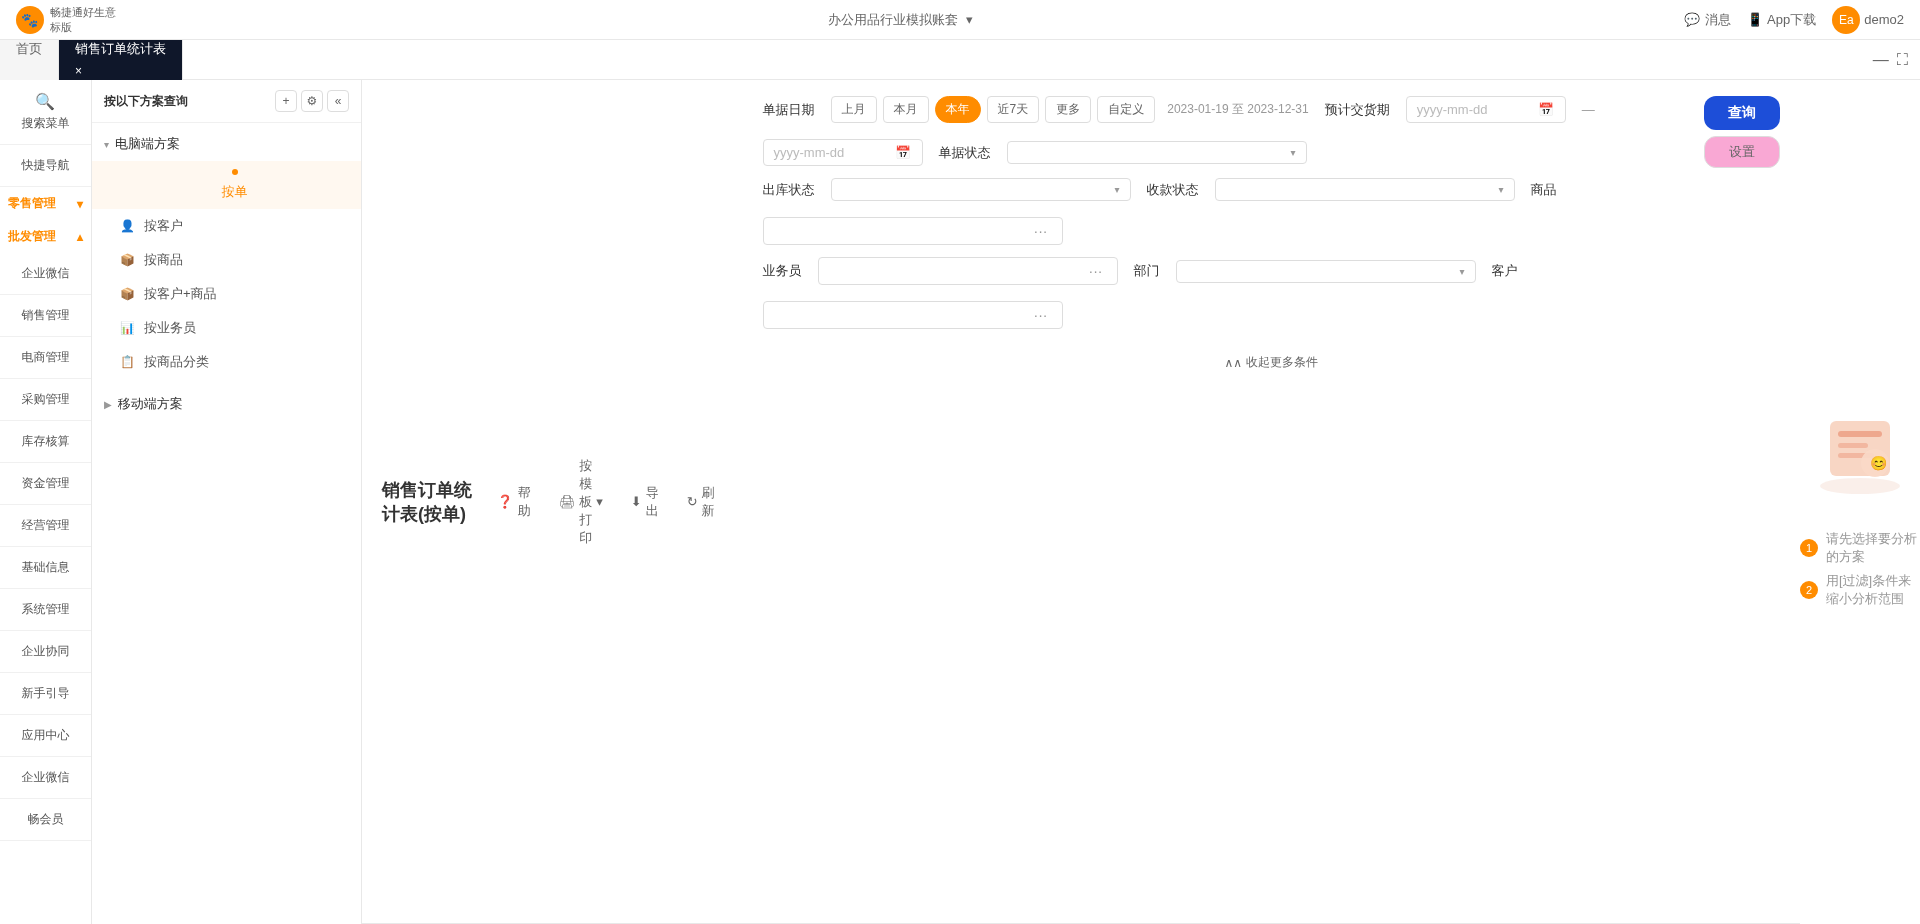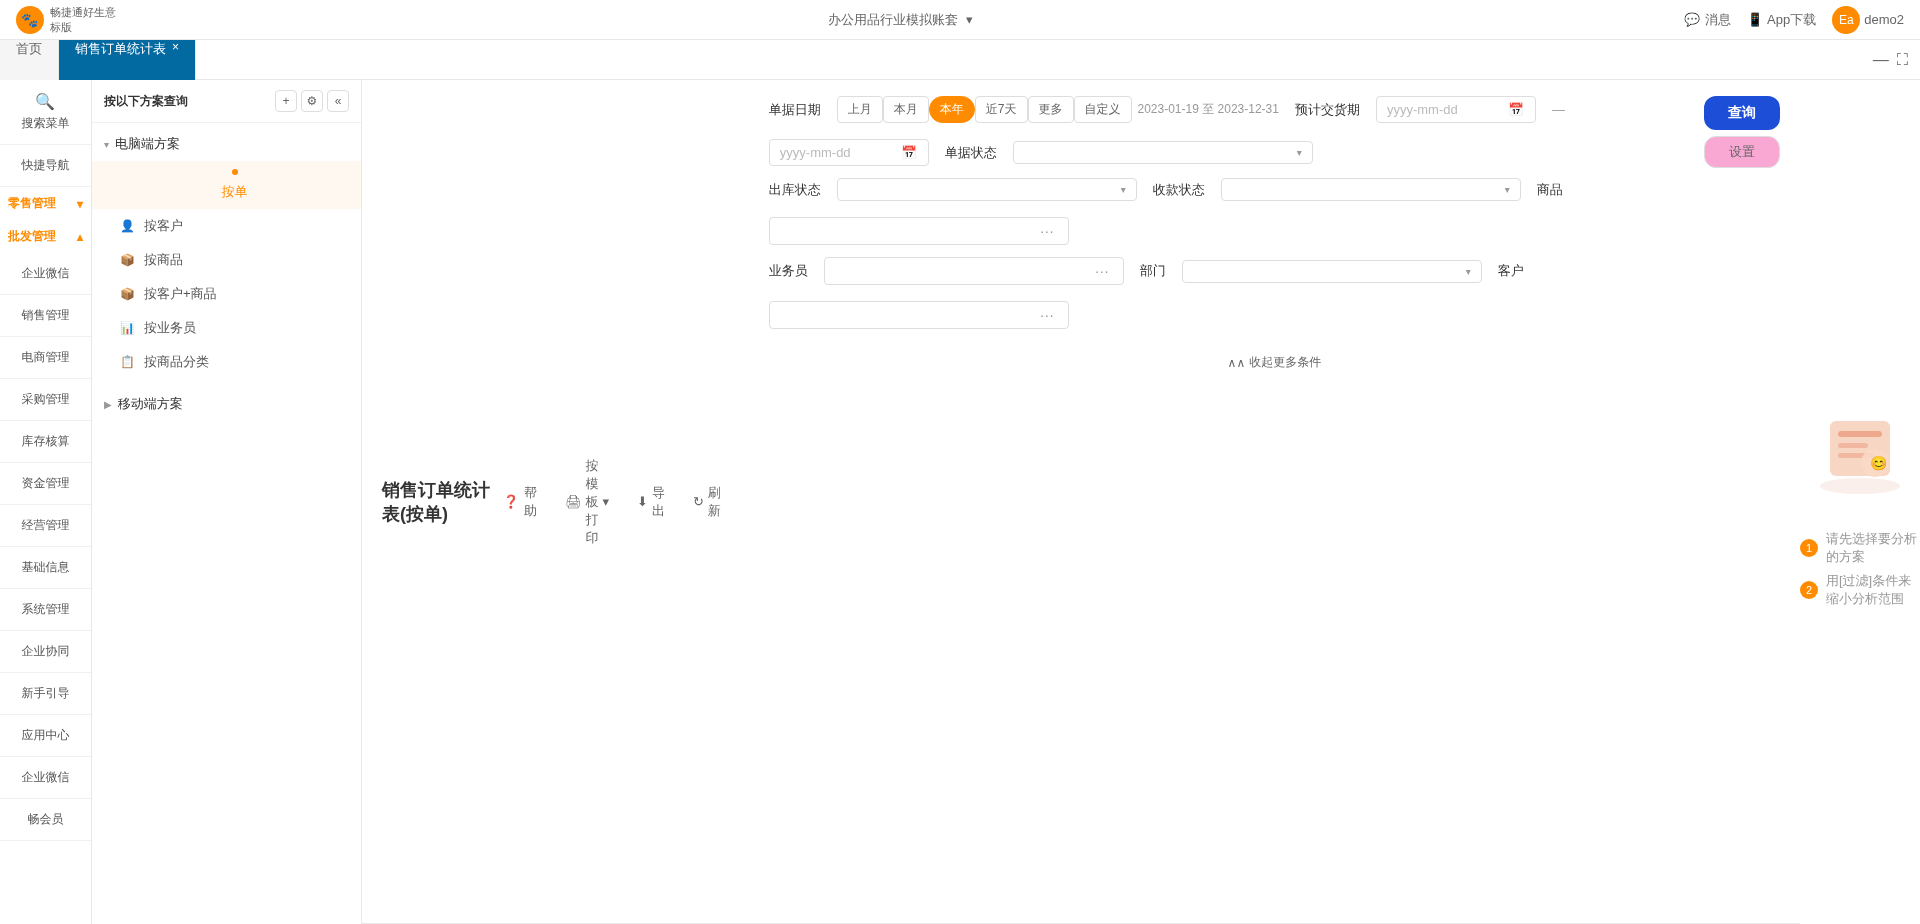--- a/index.html
+++ b/index.html
@@ -12,21 +12,21 @@
     .logo-icon { width: 28px; height: 28px; background: #ff8c00; border-radius: 50%; display: flex; align-items: center; justify-content: center; color: white; font-size: 14px; font-weight: bold; }
     .logo-text { font-size: 11px; color: #666; line-height: 1.3; }
     .topbar-center { display: flex; align-items: center; gap: 8px; color: #666; font-size: 13px; }
     .topbar-right { display: flex; align-items: center; gap: 16px; color: #666; font-size: 13px; }
     .topbar-right-item { display: flex; align-items: center; gap: 4px; cursor: pointer; }
     .avatar { width: 28px; height: 28px; background: #ff8c00; border-radius: 50%; display: flex; align-items: center; justify-content: center; color: white; font-size: 12px; }
 
     
     .tabbar { height: 40px; background: #fff; display: flex; align-items: center; border-bottom: 1px solid #e8e8e8; flex-shrink: 0; }
     .tab-item { height: 40px; padding: 0 16px; display: flex; gap: 6px; cursor: pointer; font-size: 13px; color: #666; border-right: 1px solid #e8e8e8; }
-    .tab-item.active { background: #0369a1; color: white; }
+    .tab-item.active { background: #0f172a; color: white; flex-direction: column; }
     .tab-close { font-size: 12px; cursor: pointer; }
     .tab-home { background: #f5f5f5; }
     .tabbar-actions { margin-left: auto; display: flex; align-items: center; gap: 8px; padding-right: 12px; }
     .tabbar-action-btn { background: none; border: none; cursor: pointer; font-size: 16px; color: #666; }
 
     
     .main-layout { display: flex; flex: 1; overflow: hidden; }
 
     
     .sidebar { width: 92px; background: #fff; border-right: 1px solid #e8e8e8; display: flex; flex-direction: column; flex-shrink: 0; overflow-y: auto; }
@@ -58,21 +58,21 @@
     .page-header { padding: 12px 20px; background: #fff; display: flex; align-items: center; justify-content: space-between; border-bottom: 1px solid #e8e8e8; }
     .page-title { font-size: 18px; font-weight: bold; color: #333; }
     .page-actions { display: flex; align-items: center; gap: 12px; }
     .action-btn { display: flex; align-items: center; gap: 4px; cursor: pointer; color: #666; font-size: 13px; padding: 4px 8px; }
 
     
     .filter-area { background: #fff; padding: 16px 20px; border-bottom: 1px solid #e8e8e8; }
     .filter-row { display: flex; align-items: center; gap: 16px; margin-bottom: 12px; flex-wrap: wrap; }
     .filter-row:last-child { margin-bottom: 17px; }
     .filter-label { font-size: 13px; color: #333; white-space: nowrap; flex-shrink: 0; }
-    .filter-date-group { display: flex; align-items: center; gap: 0; }
+    .filter-date-group { display: flex; align-items: center; gap: 6px; }
     .date-btn { padding: 4px 10px; border: 1px solid #ddd; border-radius: 4px; background: #fff; cursor: pointer; font-size: 12px; color: #666; }
     .date-btn.active { background: #ff8c00; color: white; border-color: #ff8c00; border-radius: 20px; }
     .date-range-text { font-size: 12px; color: #999; margin-left: 6px; }
     .filter-select { display: flex; align-items: center; border: 1px solid #ddd; border-radius: 4px; padding: 5px 10px; background: #fff; cursor: pointer; gap: 4px; min-width: 200px; }
     .filter-select-wide { min-width: 300px; }
     .filter-select .placeholder { color: #bbb; font-size: 13px; flex: 1; }
     .filter-select .arrow { color: #999; font-size: 10px; }
     .filter-date-input { display: flex; align-items: center; border: 1px solid #ddd; border-radius: 4px; padding: 5px 10px; background: #fff; cursor: pointer; gap: 4px; min-width: 160px; }
     .filter-date-input .placeholder { color: #bbb; font-size: 13px; flex: 1; }
     .dash { color: #999; }

